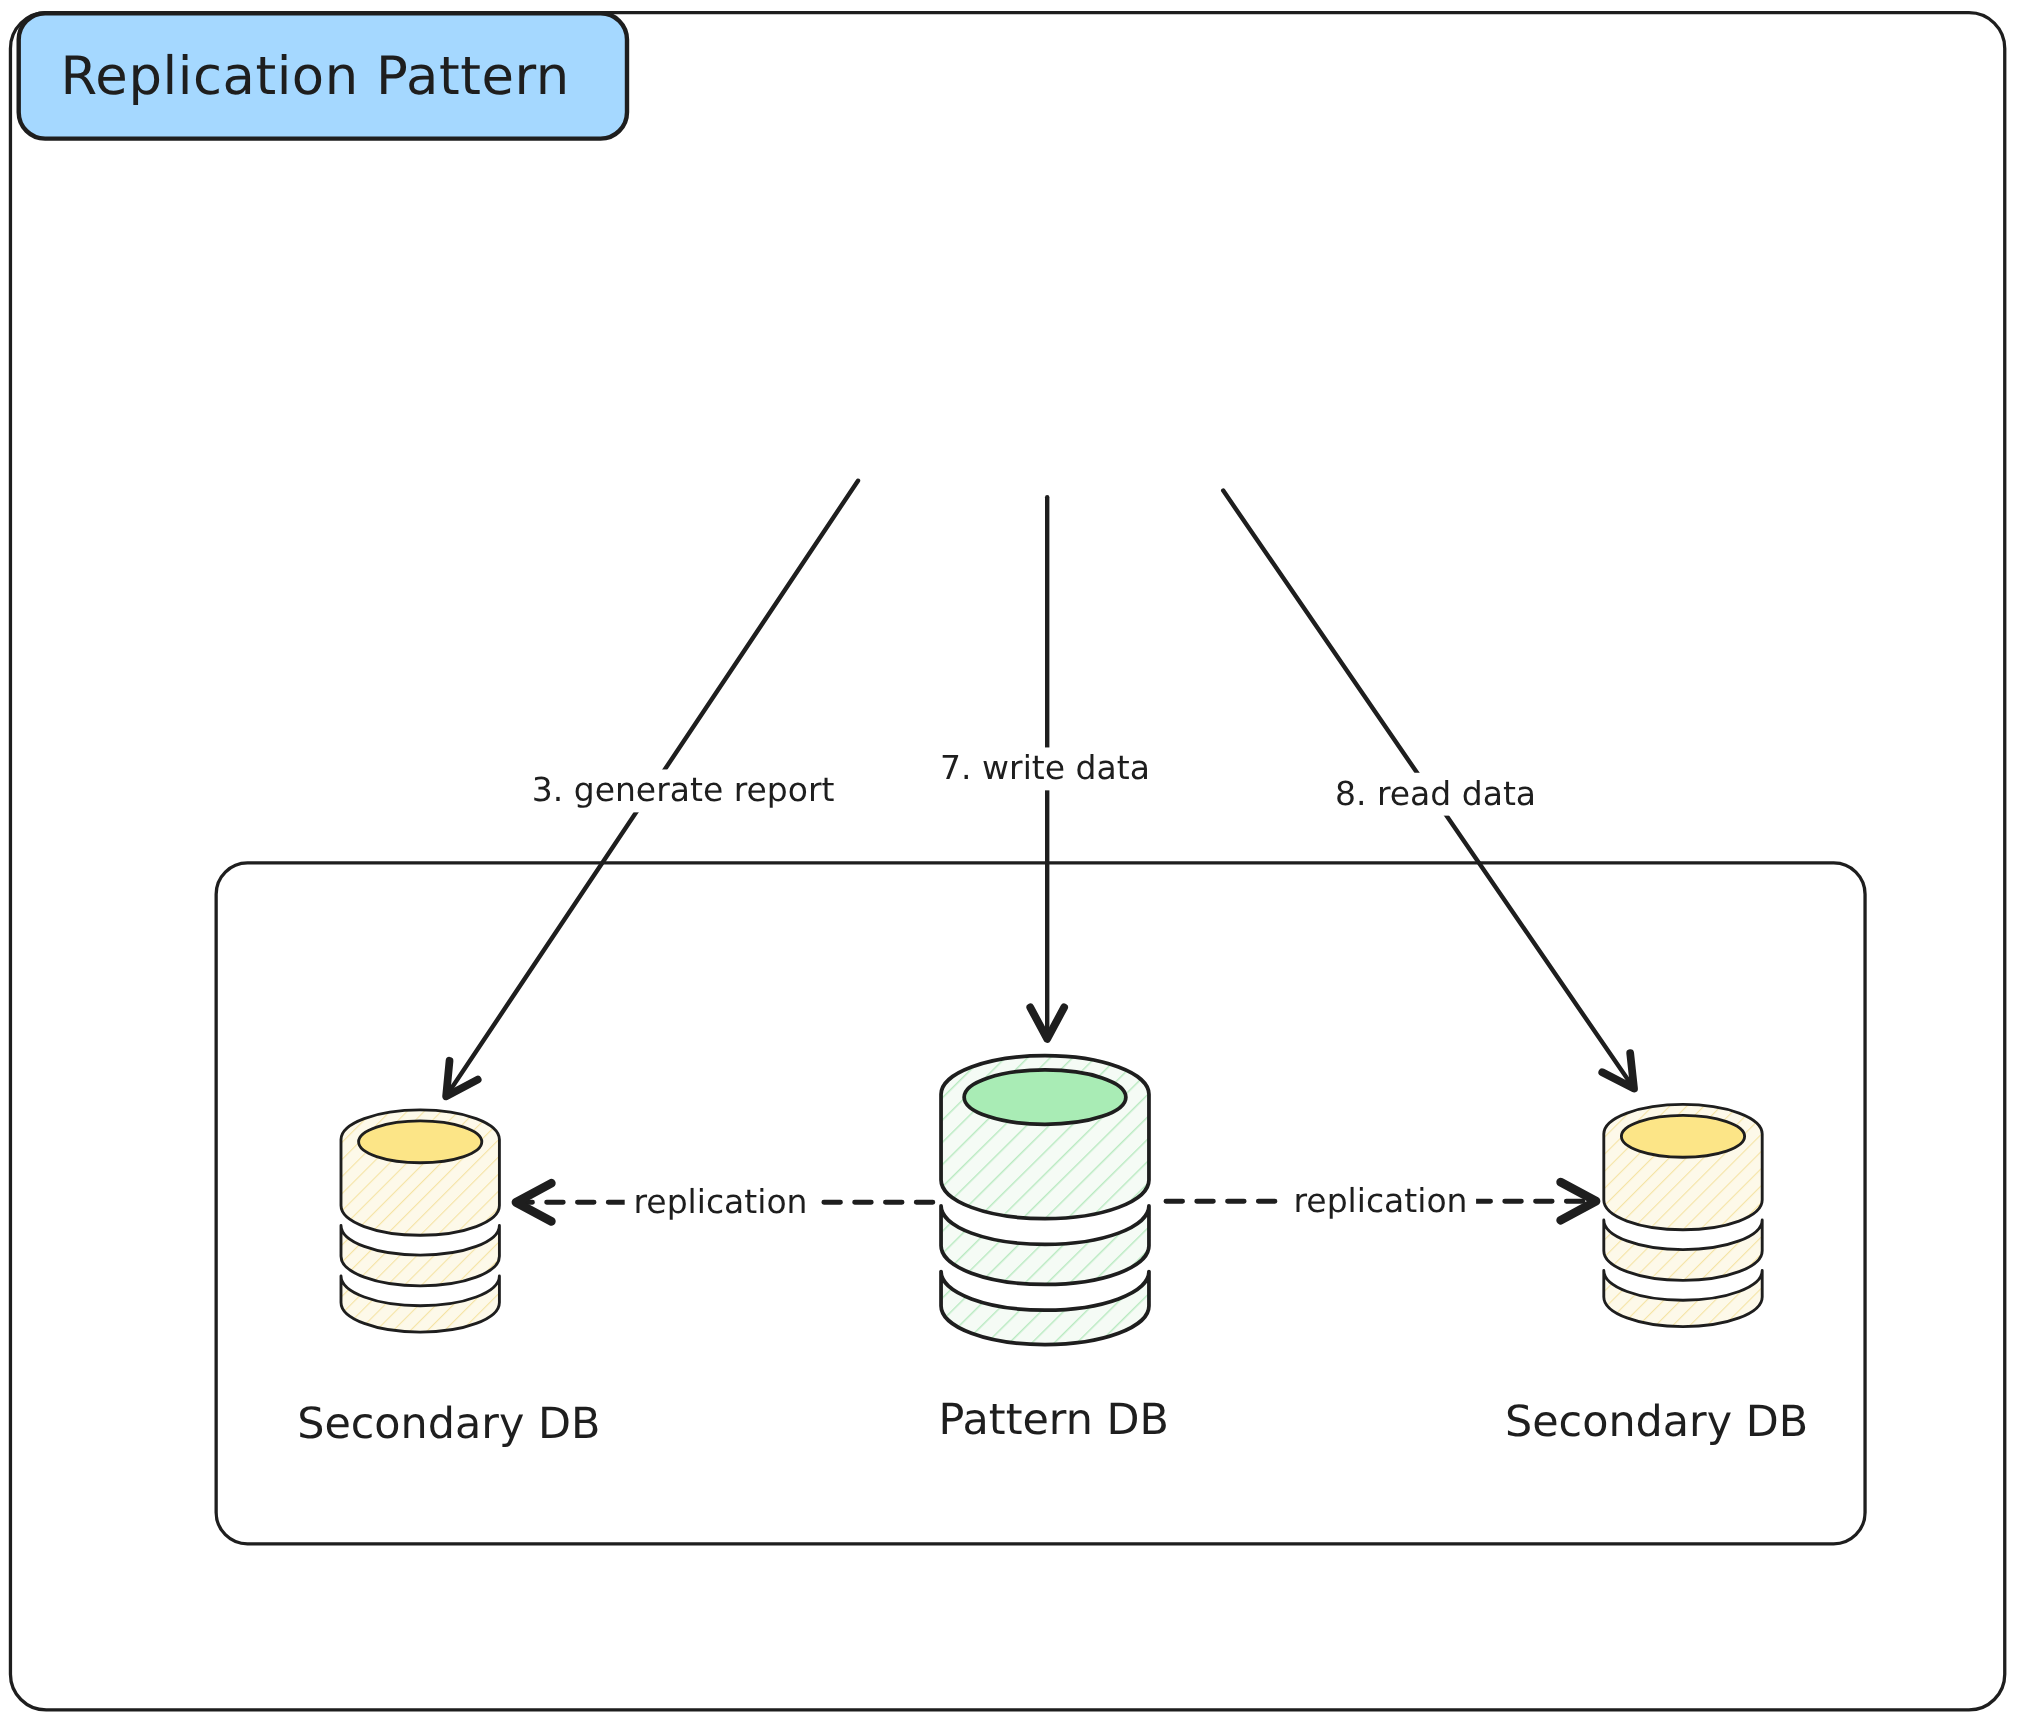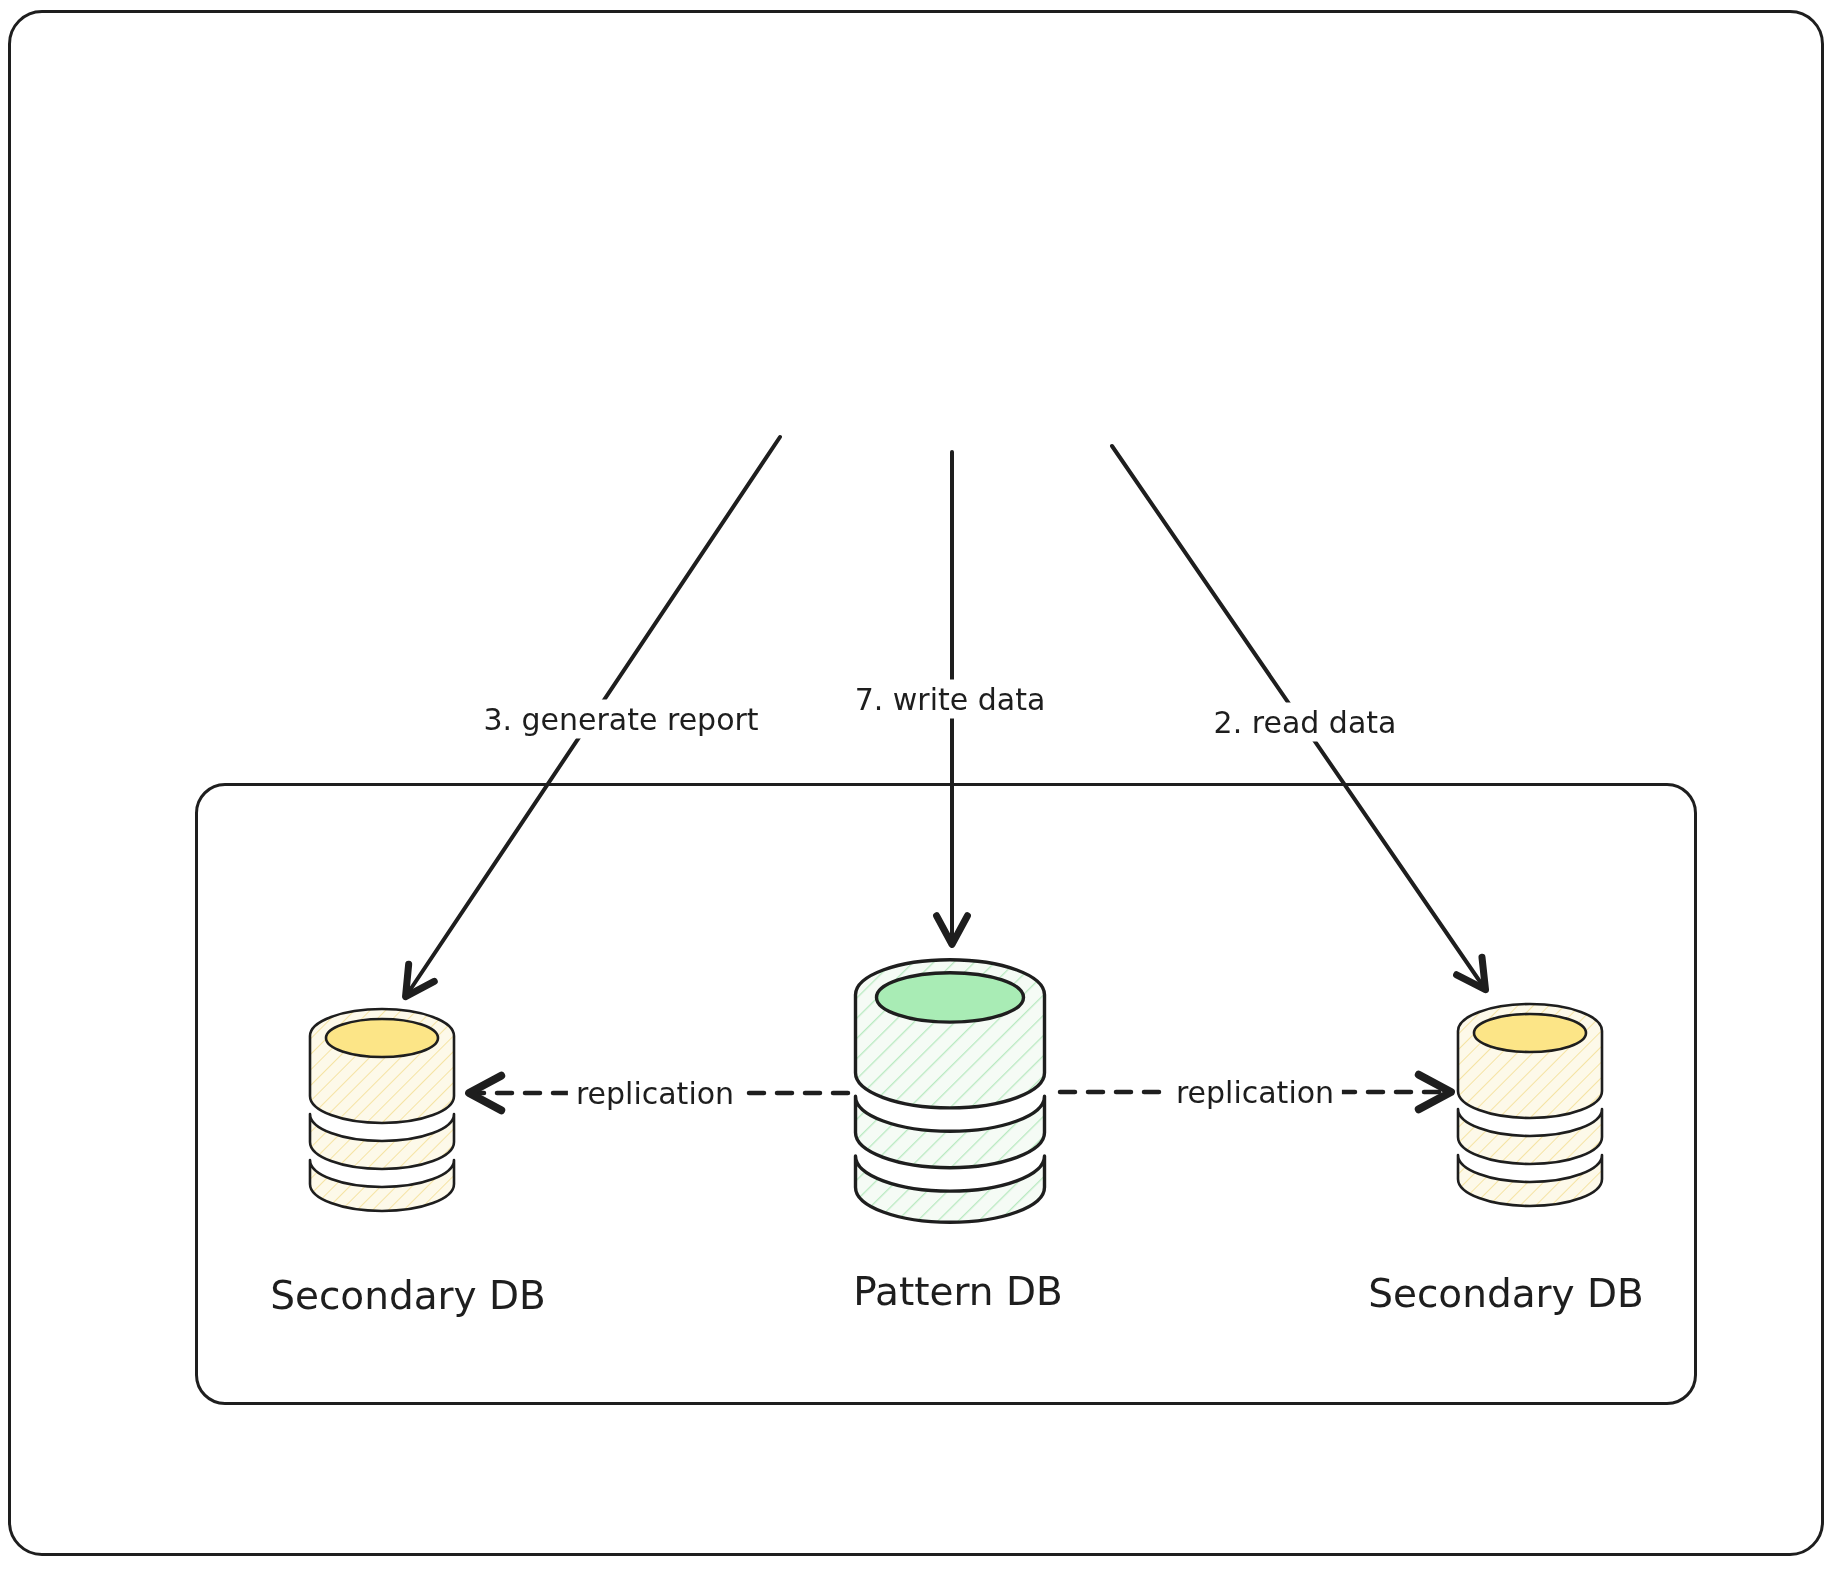--- a/index.html
+++ b/index.html
@@ -53,20 +53,23 @@
   .dashed{stroke-dasharray:15 13;stroke-width:4.5;}
   .cyl{stroke:var(--stroke);stroke-width:2.6;stroke-linejoin:round;}
 </style>
 </head>
 <body>
 
 <div class="canvas">
 
   <div class="outer-frame"></div>
 
+  <div class="title-box">
+    <span>Replication Pattern</span>
+  </div>
 
   <svg class="overlay">
     <defs>
       <marker id="arrowHead" viewBox="0 0 20 20" refX="15" refY="10" markerWidth="11" markerHeight="11" orient="auto-start-reverse">
         <path d="M4,3 L17,10 L4,17" fill="none" style="stroke:var(--stroke)" stroke-width="3.2" stroke-linecap="round" stroke-linejoin="round"></path>
       </marker>
       <pattern id="hatchGreen" patternUnits="userSpaceOnUse" width="11" height="11" patternTransform="rotate(45)">
         <rect width="11" height="11" style="fill:var(--db-green-bg)"></rect>
         <line x1="0" y1="0" x2="0" y2="11" style="stroke:var(--db-green-hatch)" stroke-width="2"></line>
       </pattern>
@@ -105,21 +108,21 @@
       <path class="cyl" fill="url(#hatchYellow)" d="M8,114 a72,27 0 0 0 144,0 v28 a72,27 0 0 1 -144,0 z"></path>
       <path class="cyl" fill="url(#hatchYellow)" d="M8,160 a72,27 0 0 0 144,0 v24 a72,27 0 0 1 -144,0 z"></path>
     </g>
   </svg>
 
   <div class="inner-container"></div>
 
 
   <div class="edge-label" style="left:591px;top:719px;margin-left:30px;">3. generate report</div>
   <div class="edge-label" style="left:950px;top:699px;">7. write data</div>
-  <div class="edge-label" style="left:1305px;top:722px;">2. read data</div>
+  <div class="edge-label" style="left:1305px;top:722px;">8. read data</div>
   <div class="edge-label" style="left:655px;top:1093px;">replication</div>
   <div class="edge-label" style="left:1255px;top:1092px;">replication</div>
 
   <div class="db-label" style="left:408px;top:1295px;">Secondary DB</div>
   <div class="db-label" style="left:958px;top:1291px;">Pattern DB</div>
   <div class="db-label" style="left:1506px;top:1293px;">Secondary DB</div>
 
 </div>
 
 </body></html>

